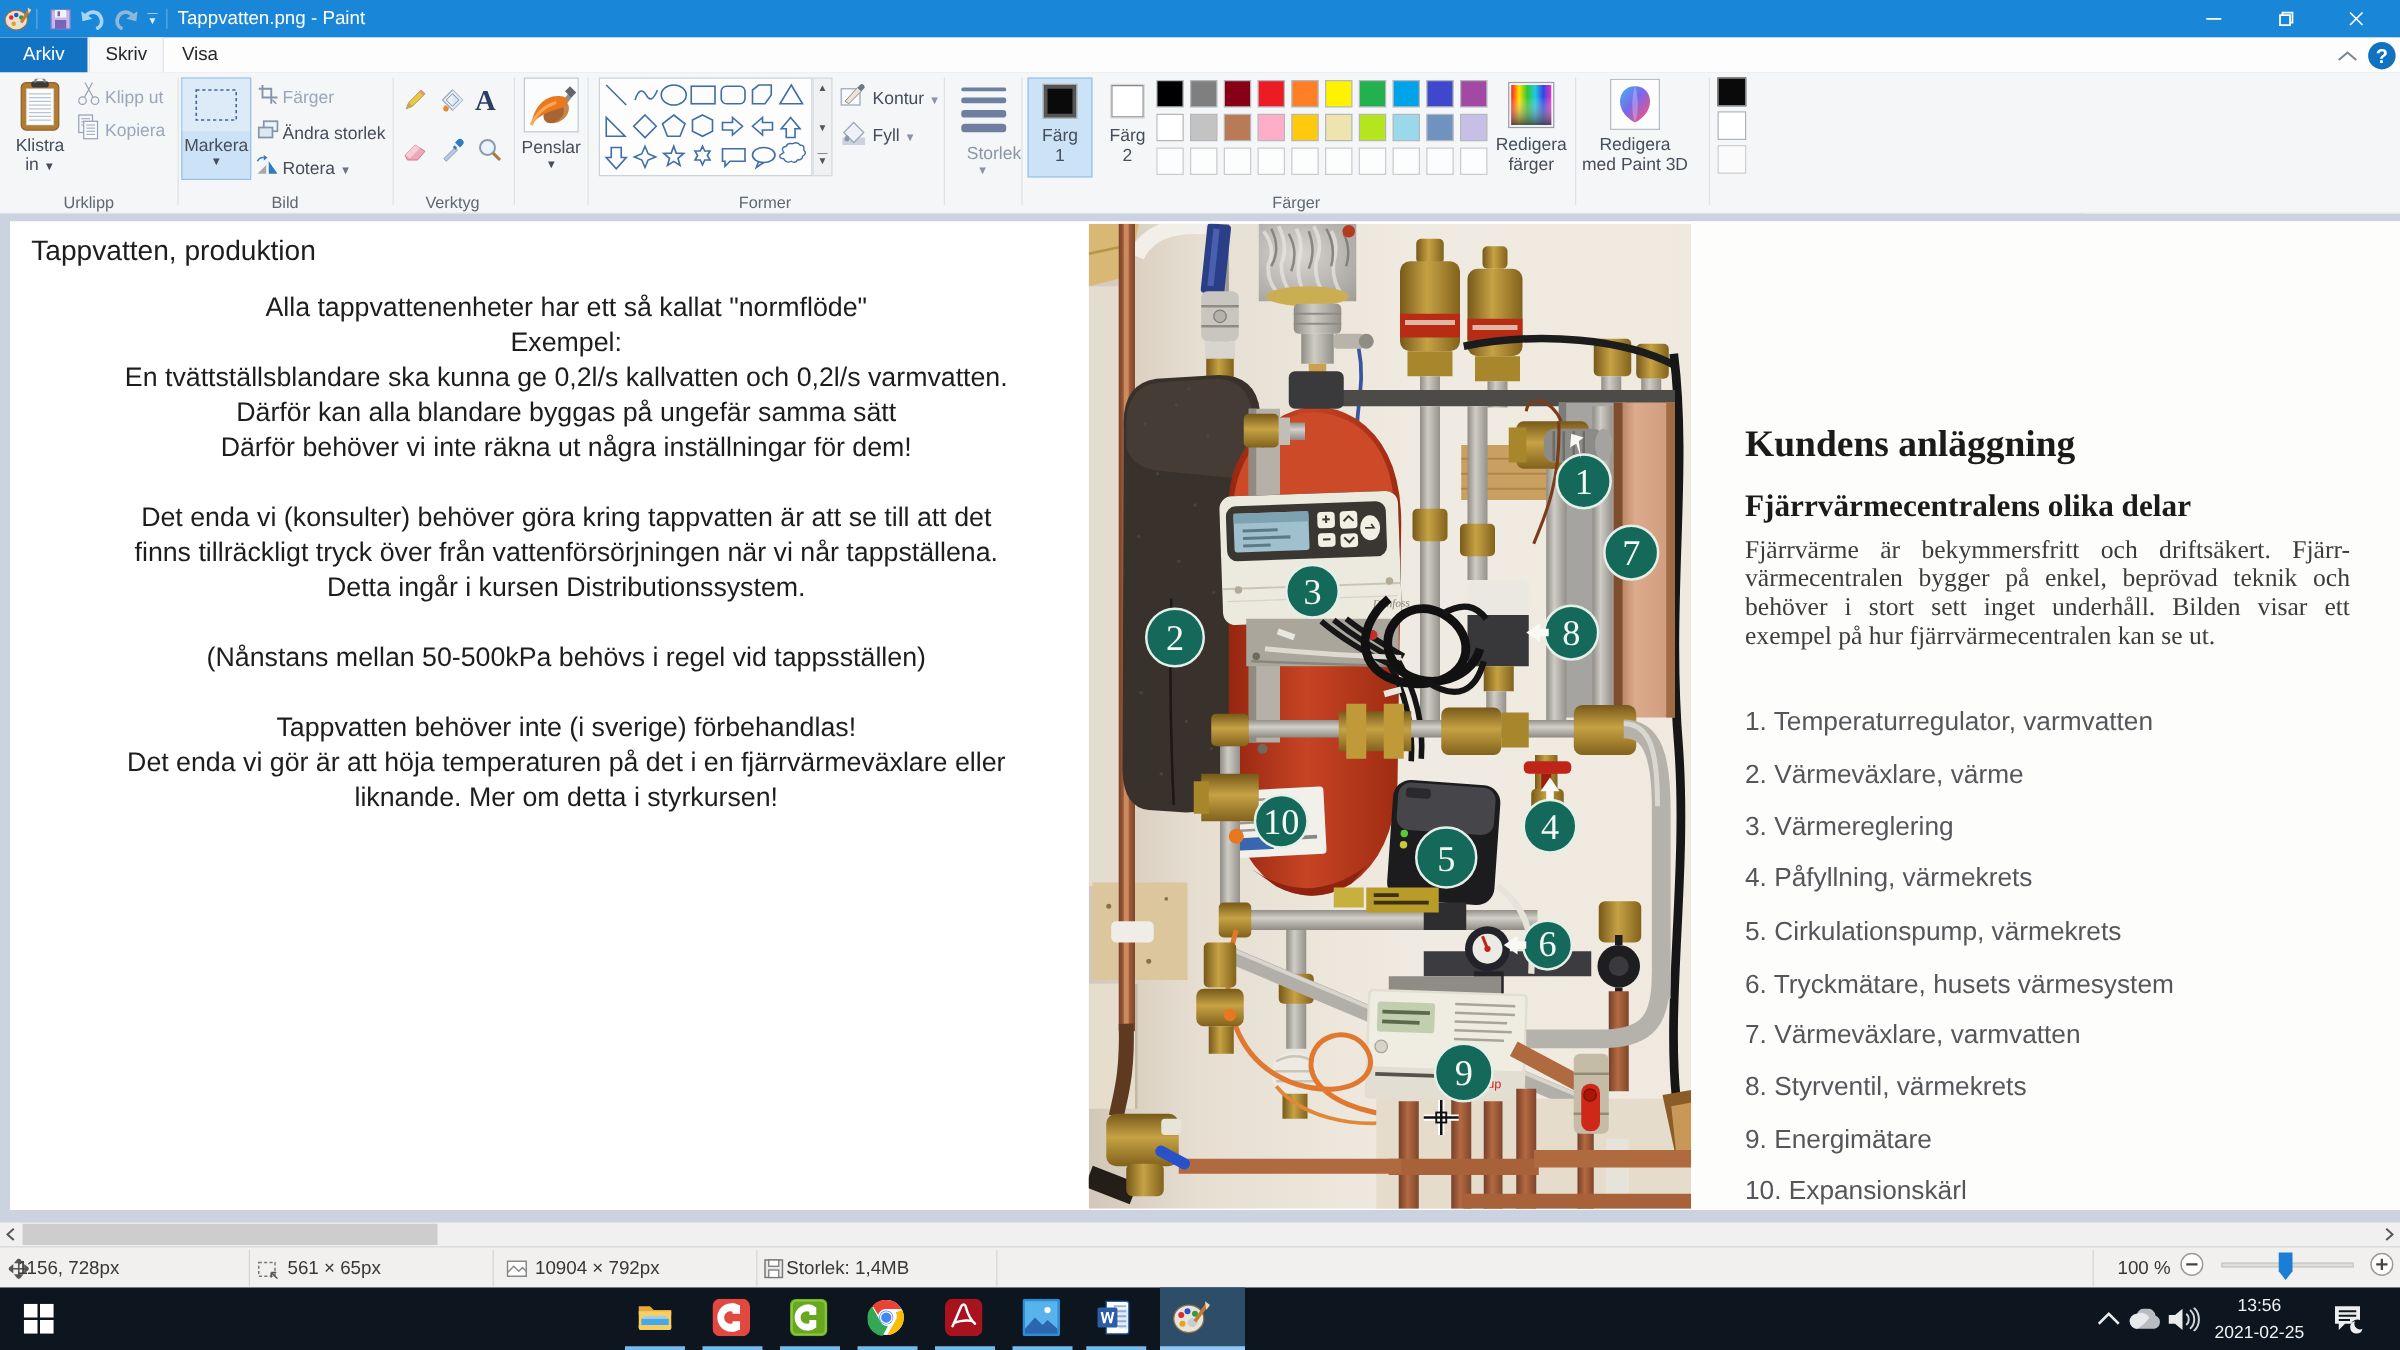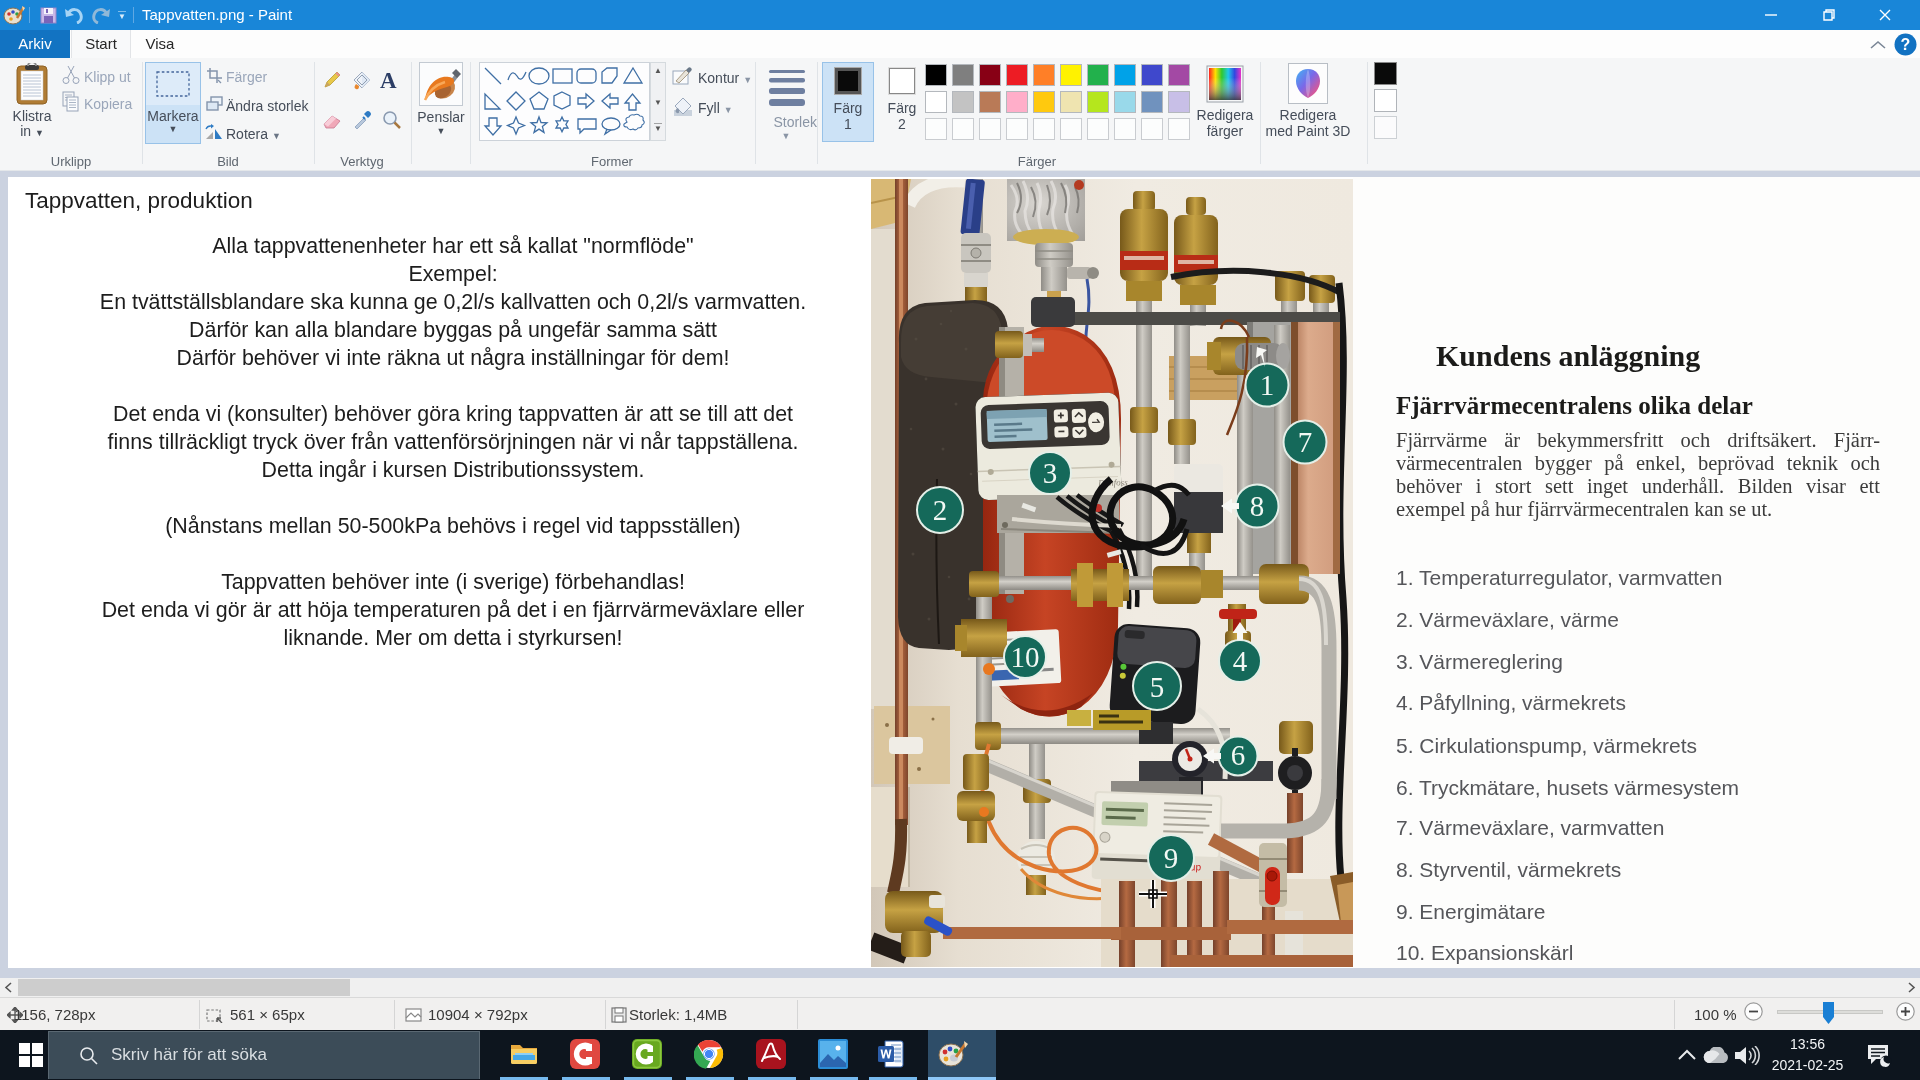--- a/index.html
+++ b/index.html
@@ -89,21 +89,21 @@
     <div class="winbtn" style="left:1805px"><svg width="46" height="30">
           <path d="M19,12 v8 h8 v-8 Z M21,12 v-2 h8 v8 h-2" fill="none" stroke="#ffffff" stroke-width="1.4"></path>
         </svg></div>
     <div class="winbtn" style="left:1862px"><svg width="46" height="30">
           <path d="M18,10 l10,10 M28,10 l-10,10" stroke="#ffffff" stroke-width="1.4"></path>
         </svg></div>
   </div>
 
   <div id="menurow">
     <div id="arkivtab">Arkiv</div>
-    <div id="starttab">Start</div>
+    <div id="starttab">Skriv</div>
     <div id="visatab">Visa</div>
     <svg class="abs" style="left:1869px;top:9px" width="18" height="12">
         <path d="M2,9 L9,3 L16,9" fill="none" stroke="#7a8696" stroke-width="1.6"></path>
       </svg>
     <svg class="abs" style="left:1894px;top:3px" width="23" height="23">
       <circle cx="11.5" cy="11.5" r="11" fill="#1272c2"></circle>
       <text x="11.5" y="17" text-anchor="middle" font-size="16" font-weight="bold" fill="#fff" font-family="Liberation Sans">?</text>
     </svg>
   </div>
 
@@ -752,21 +752,21 @@
           <path d="M366,461 v-7 h-4.5 l7.5,-11 l7.5,11 h-4.5 v7 Z"></path>
         </g>
 
         <g>
           <path d="M268,715 h28 M282,701 v28" stroke="#ffffff" stroke-width="5"></path>
           <path d="M268,715 h28 M282,701 v28" stroke="#111111" stroke-width="2"></path>
           <rect x="278" y="711" width="8" height="8" fill="none" stroke="#111" stroke-width="1.5"></rect>
         </g>
       </svg>
       <div id="rightcol">
-        <div style="position:absolute;left:43px;top:162px;font-family:'Liberation Serif',serif;font-weight:bold;font-size:30px;color:#1b1b19;letter-spacing:0px;margin-left:40px;">Kundens anläggning</div>
+        <div style="position:absolute;left:43px;top:162px;font-family:'Liberation Serif',serif;font-weight:bold;font-size:30px;color:#1b1b19;letter-spacing:0px;">Kundens anläggning</div>
         <div style="position:absolute;left:43px;top:215px;font-family:'Liberation Serif',serif;font-weight:bold;font-size:25px;color:#1b1b19;">Fjärrvärmecentralens olika delar</div>
         <div style="position:absolute;left:43px;top:252px;width:484px;font-family:'Liberation Serif',serif;font-size:20.5px;line-height:23px;color:#3c3c3c;">
           <div style="text-align:justify;text-align-last:justify;">Fjärrvärme är bekymmersfritt och driftsäkert. Fjärr-</div>
           <div style="text-align:justify;text-align-last:justify;">värmecentralen bygger på enkel, beprövad teknik och</div>
           <div style="text-align:justify;text-align-last:justify;">behöver i stort sett inget underhåll. Bilden visar ett</div>
           <div>exempel på hur fjärrvärmecentralen kan se ut.</div>
         </div>
         <div id="numlist" style="position:absolute;left:43px;top:389px;font-size:21px;color:#55565a;">
           <div style="position:absolute;top:0px;white-space:nowrap;">1. Temperaturregulator, varmvatten</div>
           <div style="position:absolute;top:42px;white-space:nowrap;">2. Värmeväxlare, värme</div>
@@ -835,27 +835,20 @@
     </svg>
   </div>
 
   <div id="taskbar">
     <svg class="abs" style="left:19px;top:13px" width="24" height="24" viewBox="0 0 24 24" fill="#ffffff">
       <rect x="0" y="0" width="11" height="11"></rect>
         <rect x="13" y="0" width="11" height="11"></rect>
       <rect x="0" y="13" width="11" height="11"></rect>
         <rect x="13" y="13" width="11" height="11"></rect>
     </svg>
-    <div id="searchbox">
-      <svg class="abs" style="left:30px;top:14px" width="20" height="20" viewBox="0 0 20 20">
-        <circle cx="8" cy="8" r="6" fill="none" stroke="#e8ebee" stroke-width="1.6"></circle>
-        <path d="M12.5,12.5 L18,18" stroke="#e8ebee" stroke-width="1.6"></path>
-      </svg>
-      <span>Skriv här för att söka</span>
-    </div>
 
     <svg class="tbicon" style="left:509px" viewBox="0 0 30 30">
       <path d="M2,6 h9 l3,3 h14 v4 H2 Z" fill="#e8a93c"></path>
       <path d="M2,10 h26 v13 a2,2 0 0 1 -2,2 H4 a2,2 0 0 1 -2,-2 Z" fill="#f7ce63"></path>
       <path d="M4,16 h22 v9 H4 Z" fill="#46a8e8"></path>
       <path d="M6,14 h18 v2 H6 Z" fill="#8ed0f8"></path>
       <path d="M2,21 h26 v2 a2,2 0 0 1 -2,2 H4 a2,2 0 0 1 -2,-2 Z" fill="#f7ce63"></path>
     </svg>
     <div class="tbline" style="left:500px;width:48px"></div>
 

